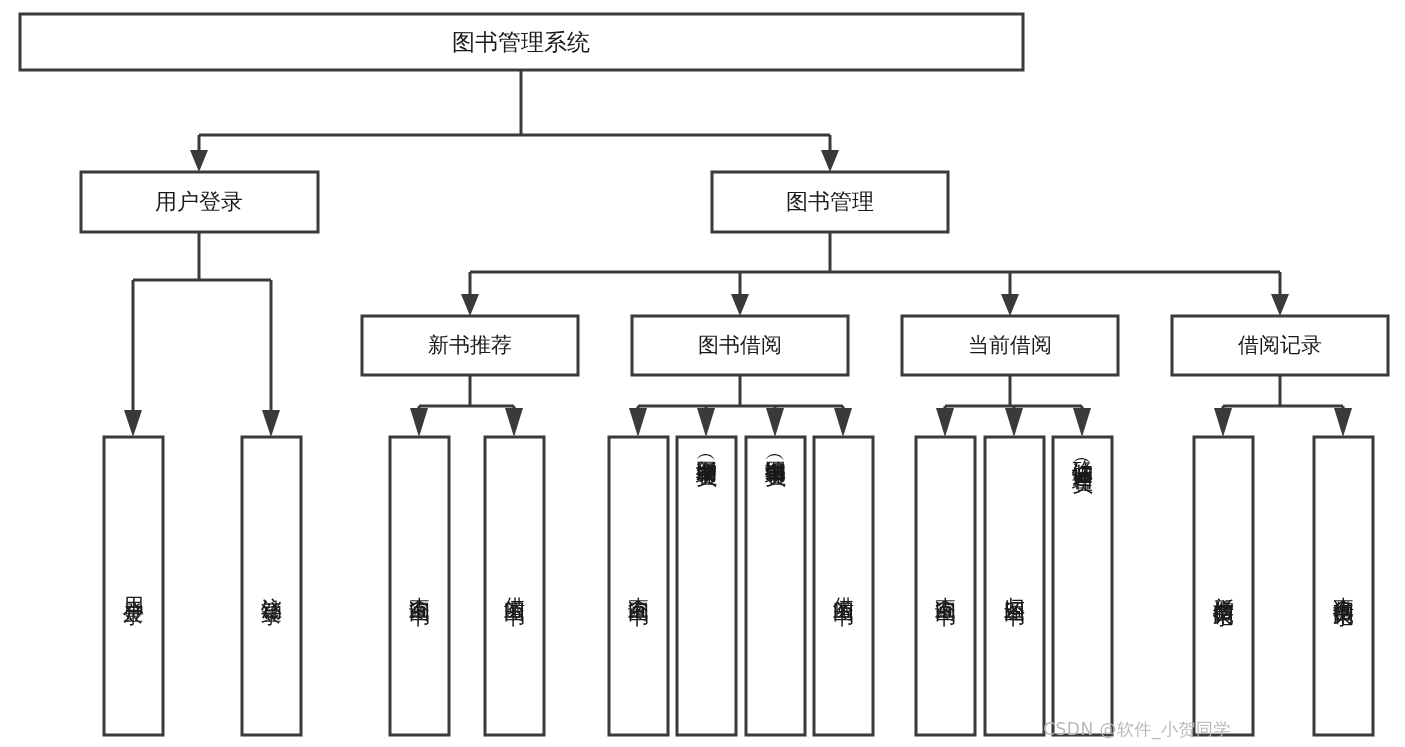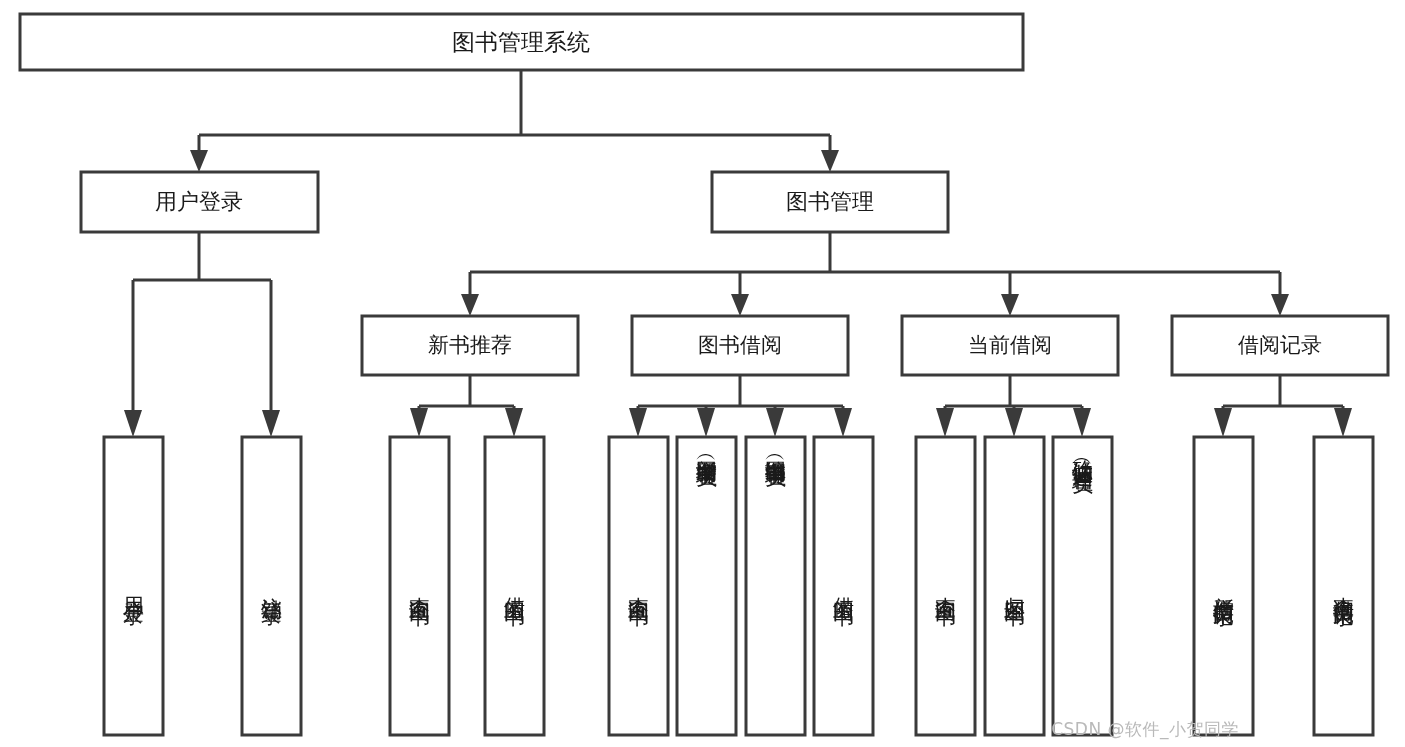--- a/index.html
+++ b/index.html
@@ -51,21 +51,21 @@
     stroke: #3a3a3a;
     stroke-width: 3;
     stroke-linecap: butt;
   }
   .arrow-head {
     fill: #3a3a3a;
     stroke: none;
   }
   .watermark {
     position: absolute;
-    right: 8px;
+    right: 16px;
     bottom: 6px;
     font-family: "DejaVu Sans", "Liberation Sans", sans-serif;
     font-size: 17px;
     color: #b9b9b9;
     letter-spacing: 0.5px;
     white-space: nowrap;
     pointer-events: none;
   }
 </style>
 </head>

